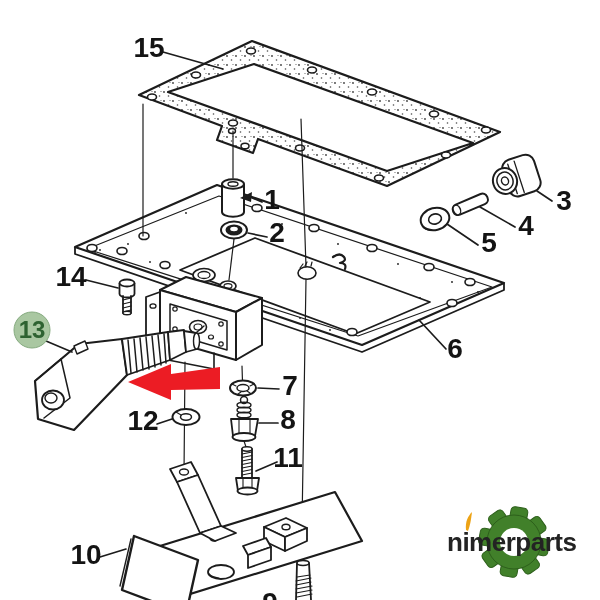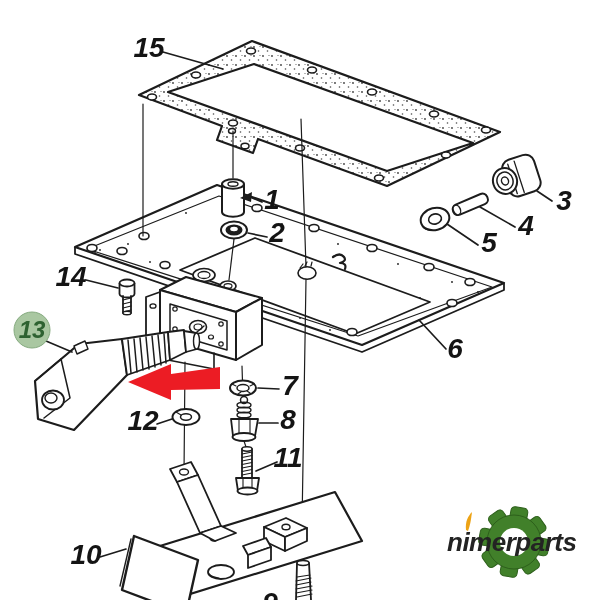--- a/index.html
+++ b/index.html
@@ -1,16 +1,16 @@
 <!DOCTYPE html>
 <html><head>
 <meta charset="utf-8">
 <style>
   html,body{margin:0;padding:0;width:600px;height:600px;background:#ffffff;overflow:hidden;}
-  .canvas{position:relative;width:600px;height:532px;background:#ffffff;font-family:"Liberation Sans",sans-serif;font-style:italic;}
+  .canvas{position:relative;width:600px;height:532px;background:#ffffff;font-family:"Liberation Sans",sans-serif;}
   svg{position:absolute;left:0;top:0;}
   .callout{font-family:"Liberation Sans",sans-serif;font-size:28px;font-weight:700;fill:#141414;}
   .badge-num{font-family:"Liberation Sans",sans-serif;font-size:24px;font-weight:700;}
   .brand{font-family:"Liberation Sans",sans-serif;font-size:26px;font-weight:700;letter-spacing:-0.5px;}
   .ln{stroke:#1c1c1c;fill:none;stroke-linecap:round;stroke-linejoin:round;}
   .part{fill:#ffffff;stroke:#1c1c1c;stroke-linejoin:round;}
 </style>
 </head>
 <body>
 

